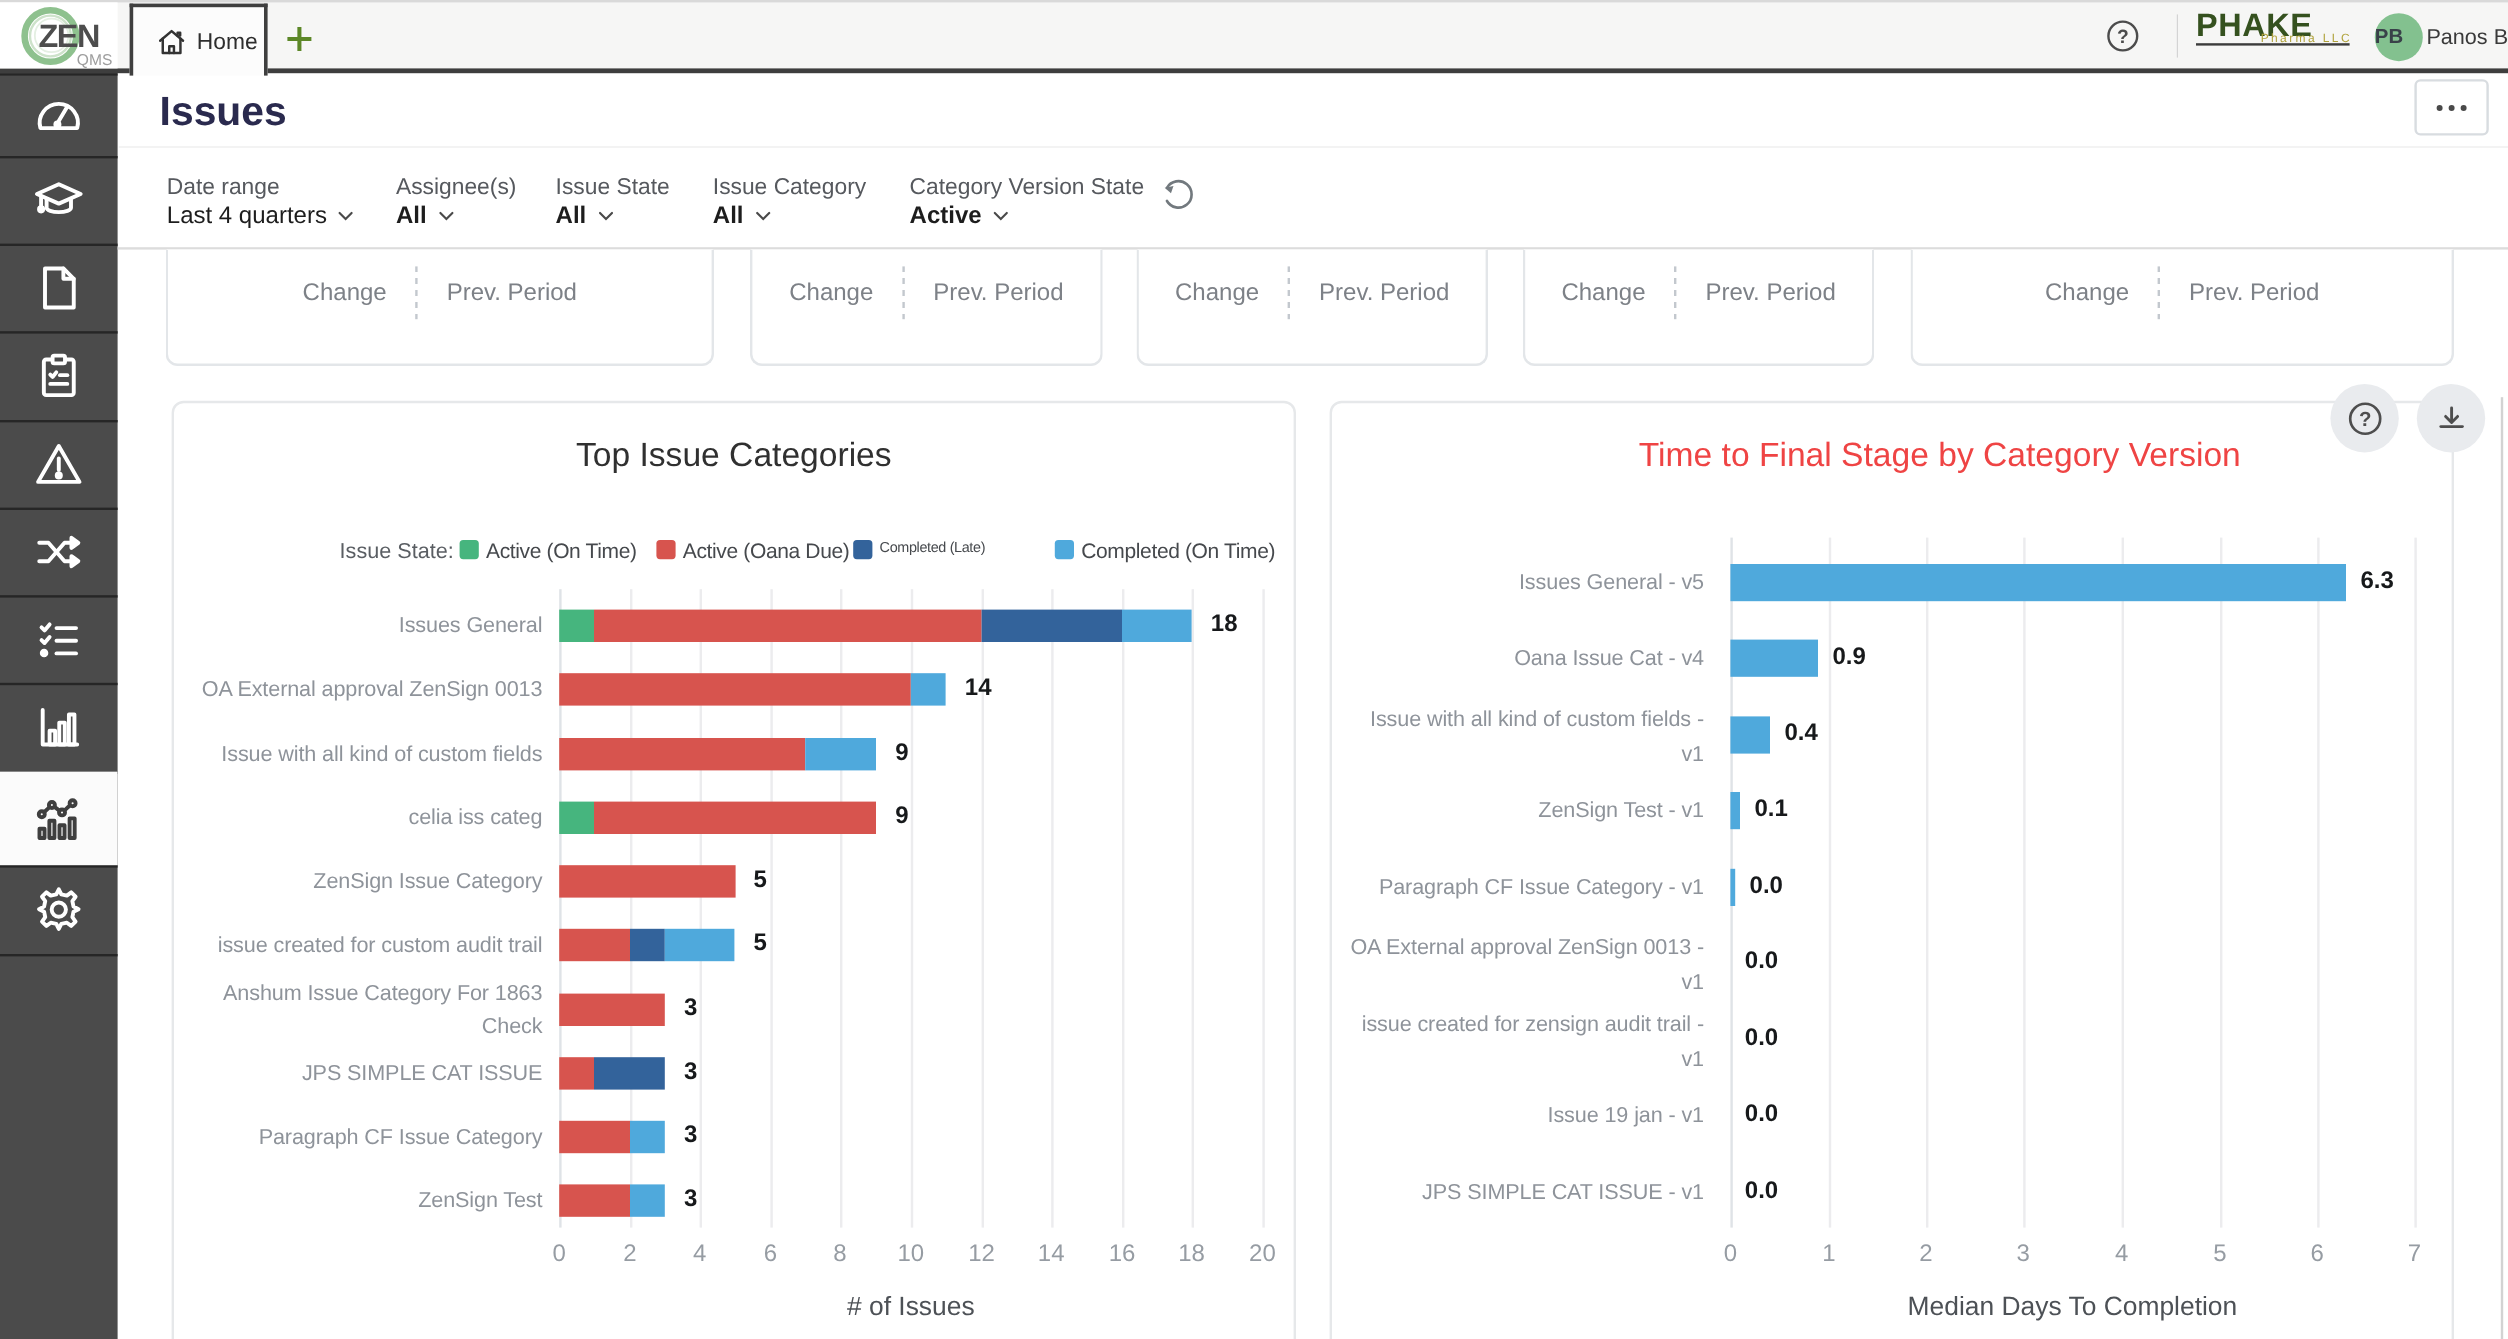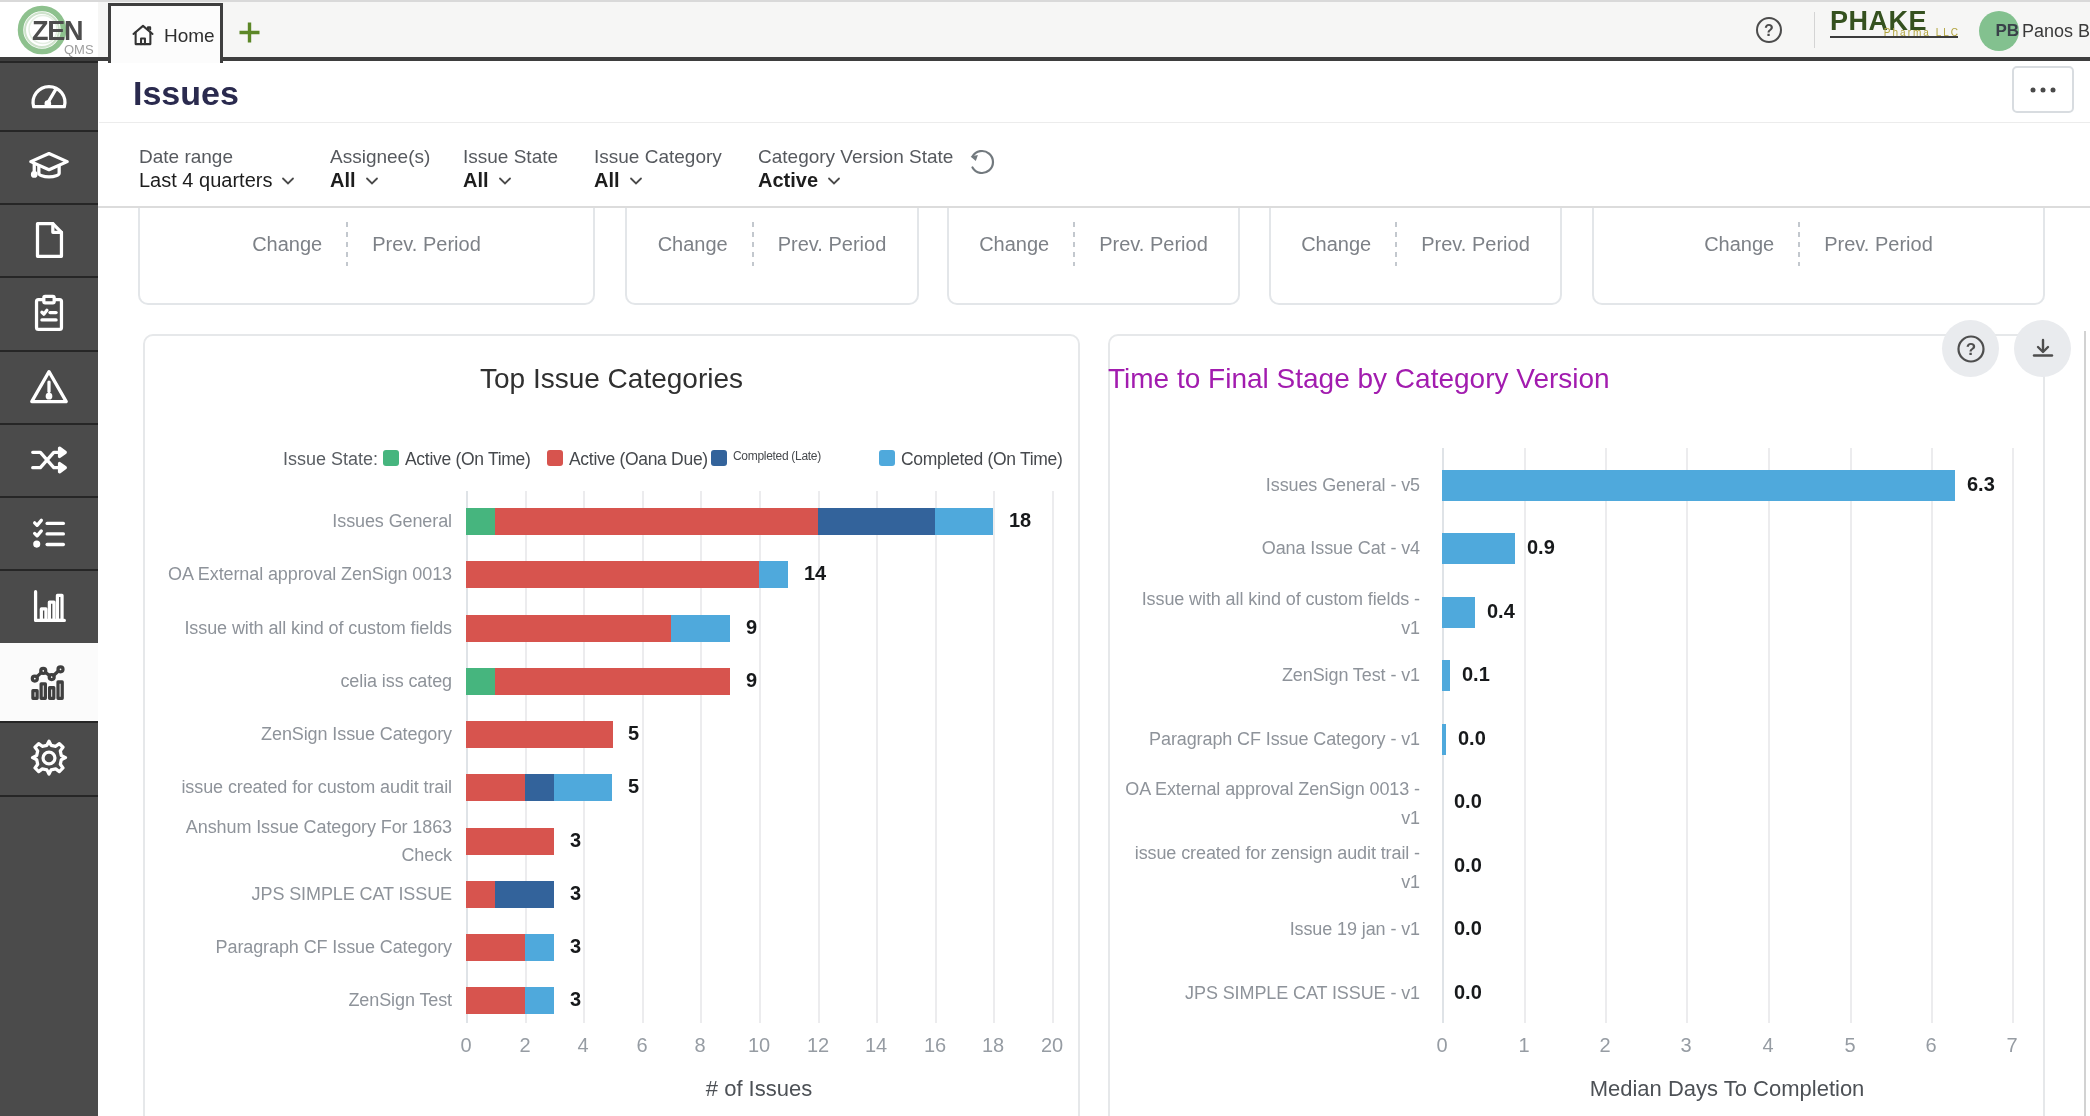--- a/index.html
+++ b/index.html
@@ -39,21 +39,21 @@
 <circle cx="14" cy="14" r="12" fill="none" stroke="#4c4c4c" stroke-width="2"></circle>
 <text x="14" y="20" text-anchor="middle" font-size="16" font-weight="bold" fill="#4c4c4c" font-family="Liberation Sans,sans-serif">?</text>
   </svg>
 <div class="abs" style="left:1814px;top:12px;width:1px;height:36px;background:#d4d4d4"></div>
 <div class="abs" style="left:1830px;top:8px;width:130px;height:42px">
 <div style="font-size:27px;font-weight:bold;color:#35511f;letter-spacing:0.5px;line-height:27px">PHAKE</div>
 <div style="position:absolute;left:0;top:28px;width:128px;height:2px;background:#3c3c3c"></div>
 <div style="position:absolute;right:0;top:19px;font-size:10px;font-weight:normal;color:#b1a33c;letter-spacing:2px">Pharma LLC</div>
 </div>
 <div class="abs" style="left:1979px;top:11px;width:40px;height:40px;border-radius:50%;background:#83c18f;
-text-align:right;line-height:40px;font-size:17px;font-weight:bold;color:#394149">PB</div>
+text-align:left;line-height:40px;font-size:17px;font-weight:bold;color:#394149">PB</div>
 <div class="abs" style="left:2022px;top:21px;font-size:18px;color:#3a3a3a;white-space:nowrap">Panos B</div>
 <div class="abs" style="left:0;top:61px;width:98px;height:1055px;background:#4b4b4b"></div>
 <div class="abs" style="left:0;top:61px;width:98px;height:2px;background:#262626"></div>
 <div class="abs" style="left:0;top:130px;width:98px;height:2px;background:#262626"></div>
 <div class="abs" style="left:0;top:203px;width:98px;height:2px;background:#262626"></div>
 <div class="abs" style="left:0;top:276px;width:98px;height:2px;background:#262626"></div>
 <div class="abs" style="left:0;top:350px;width:98px;height:2px;background:#262626"></div>
 <div class="abs" style="left:0;top:423px;width:98px;height:2px;background:#262626"></div>
 <div class="abs" style="left:0;top:496px;width:98px;height:2px;background:#262626"></div>
 <div class="abs" style="left:0;top:569px;width:98px;height:2px;background:#262626"></div>
@@ -205,21 +205,21 @@
 <circle cx="15" cy="15" r="12.5" fill="none" stroke="#4e4e4e" stroke-width="2.2"></circle>
 <text x="15" y="21" text-anchor="middle" font-size="17" font-weight="bold" fill="#4e4e4e" font-family="Liberation Sans,sans-serif">?</text>
   </svg>
 <div class="abs" style="left:2014px;top:320px;width:57px;height:57px;border-radius:50%;background:#e9ebee"></div>
 <svg class="abs" style="left:2028px;top:334px" width="30" height="30" viewBox="0 0 30 30" fill="none" stroke="#4e4e4e" stroke-width="2.4" stroke-linecap="round" stroke-linejoin="round">
 <path d="M15 6 V17"></path>
     <path d="M10 13 L15 18 L20 13"></path>
     <path d="M6 21.5 H24"></path>
   </svg>
 <div class="abs" style="left:143px;top:363px;width:937px;text-align:center;font-size:28px;color:#303030">Top Issue Categories</div>
-<div class="abs" style="left:1108px;top:363px;width:937px;text-align:left;font-size:28px;color:#a21caf">Time to Final Stage by Category Version</div>
+<div class="abs" style="left:1148px;top:363px;width:937px;text-align:center;font-size:28px;color:#ef4444">Time to Final Stage by Category Version</div>
 <div class="abs" style="left:283px;top:449px;font-size:18px;color:#5a5e63">Issue State:</div>
 <div class="abs" style="left:383px;top:450px;width:16px;height:16px;border-radius:3px;background:#46b57e"></div>
 <div class="abs" style="left:405px;top:449px;font-size:17.5px;color:#46494d;letter-spacing:-0.3px">Active (On Time)</div>
 <div class="abs" style="left:547px;top:450px;width:16px;height:16px;border-radius:3px;background:#d7544e"></div>
 <div class="abs" style="left:569px;top:449px;font-size:17.5px;color:#46494d;letter-spacing:-0.3px">Active (Oana Due)</div>
 <div class="abs" style="left:711px;top:450px;width:16px;height:16px;border-radius:3px;background:#33639b"></div>
 <div class="abs" style="left:733px;top:449px;font-size:12px;color:#46494d;letter-spacing:-0.3px">Completed (Late)</div>
 <div class="abs" style="left:879px;top:450px;width:16px;height:16px;border-radius:3px;background:#4fa9dc"></div>
 <div class="abs" style="left:901px;top:449px;font-size:17.5px;color:#46494d;letter-spacing:-0.3px">Completed (On Time)</div>
 <div class="grid" style="left:466px;top:491px;height:532px;background:#dfe3e7"></div>

